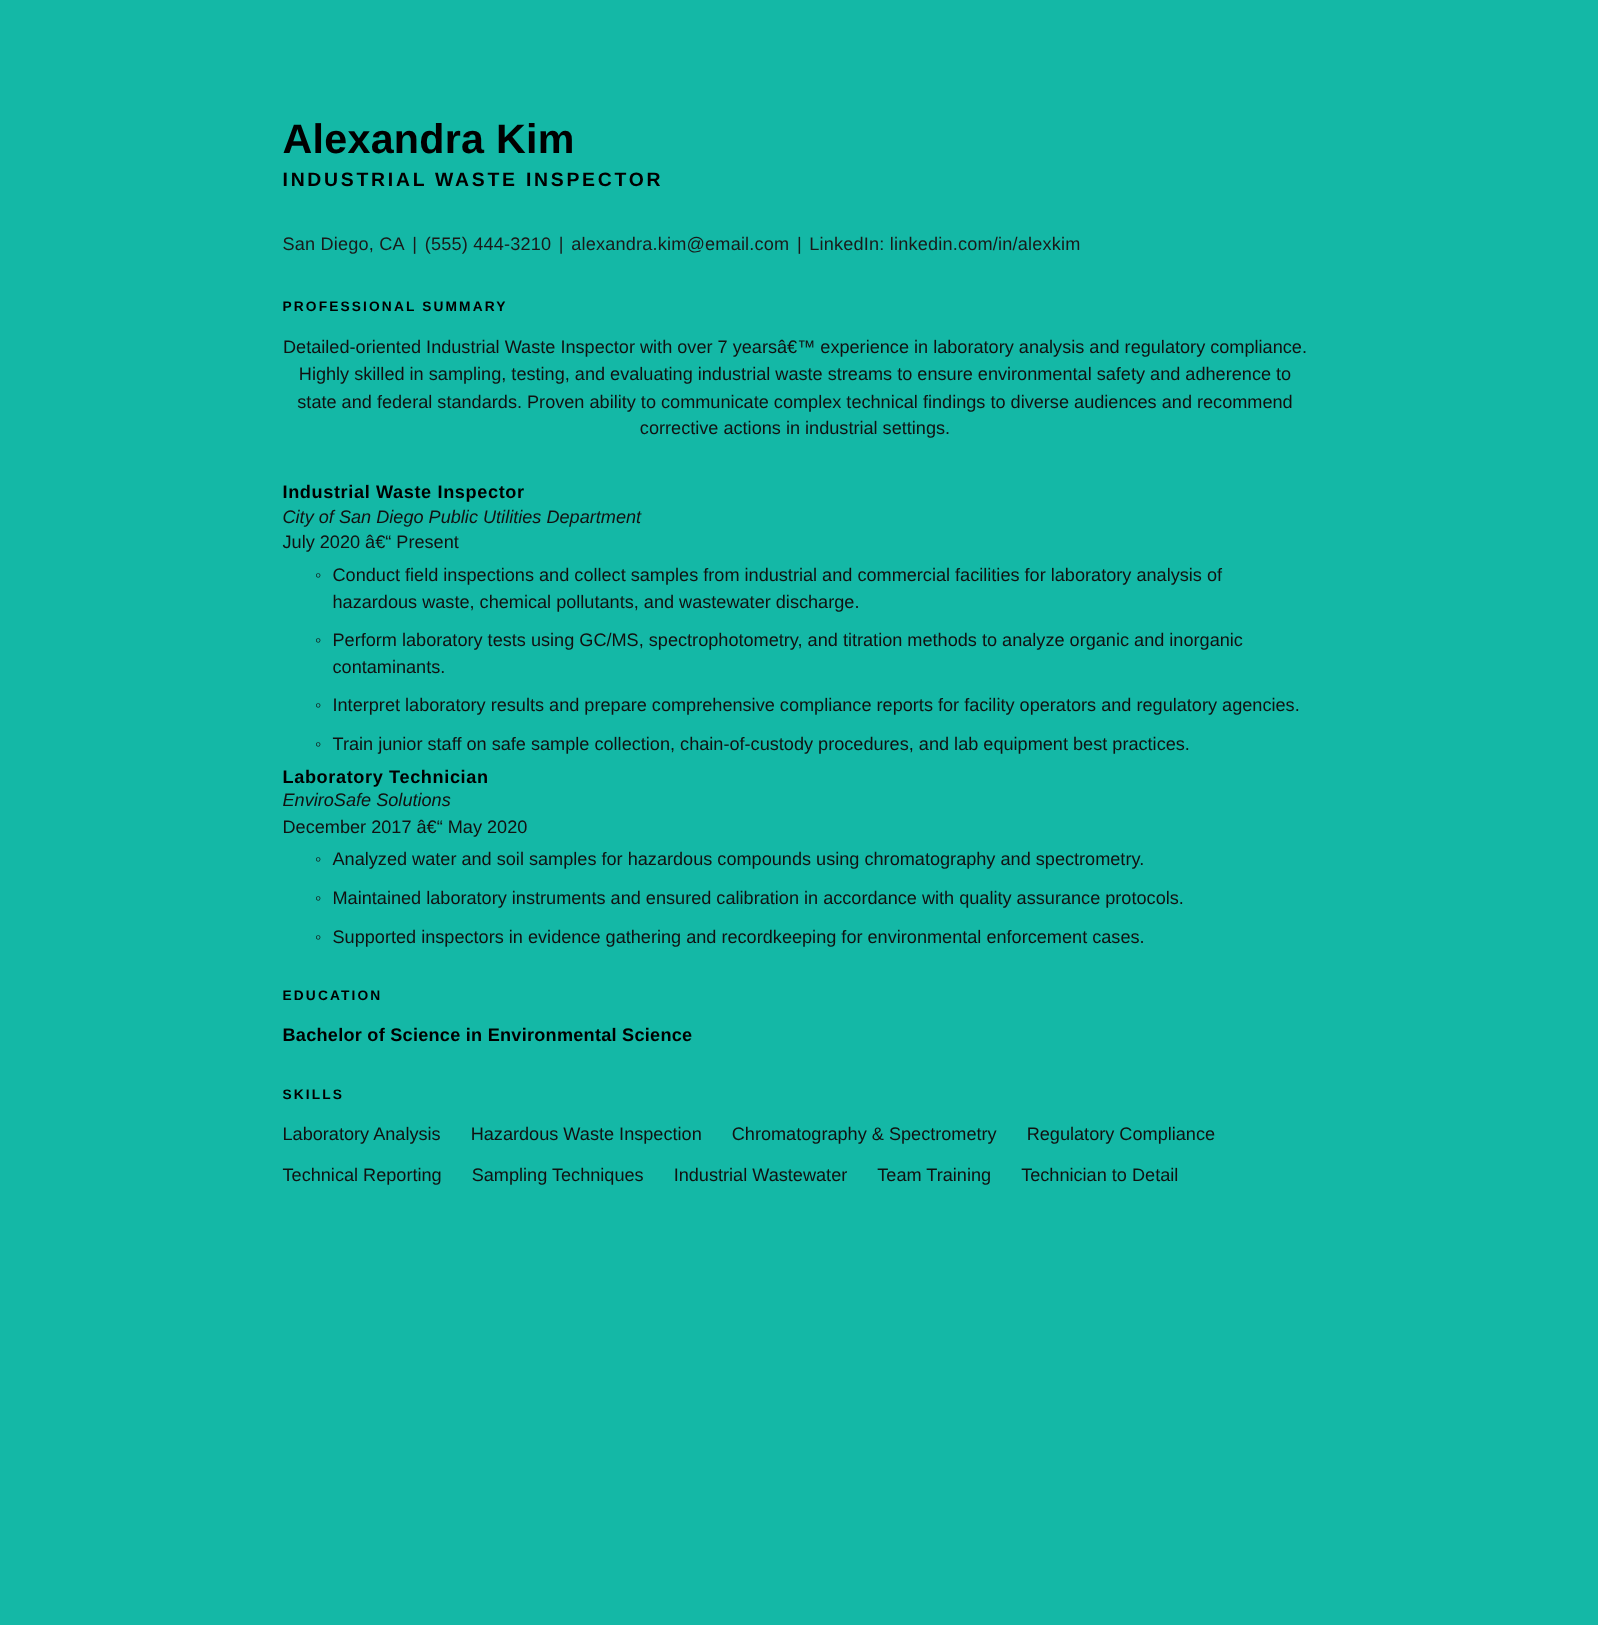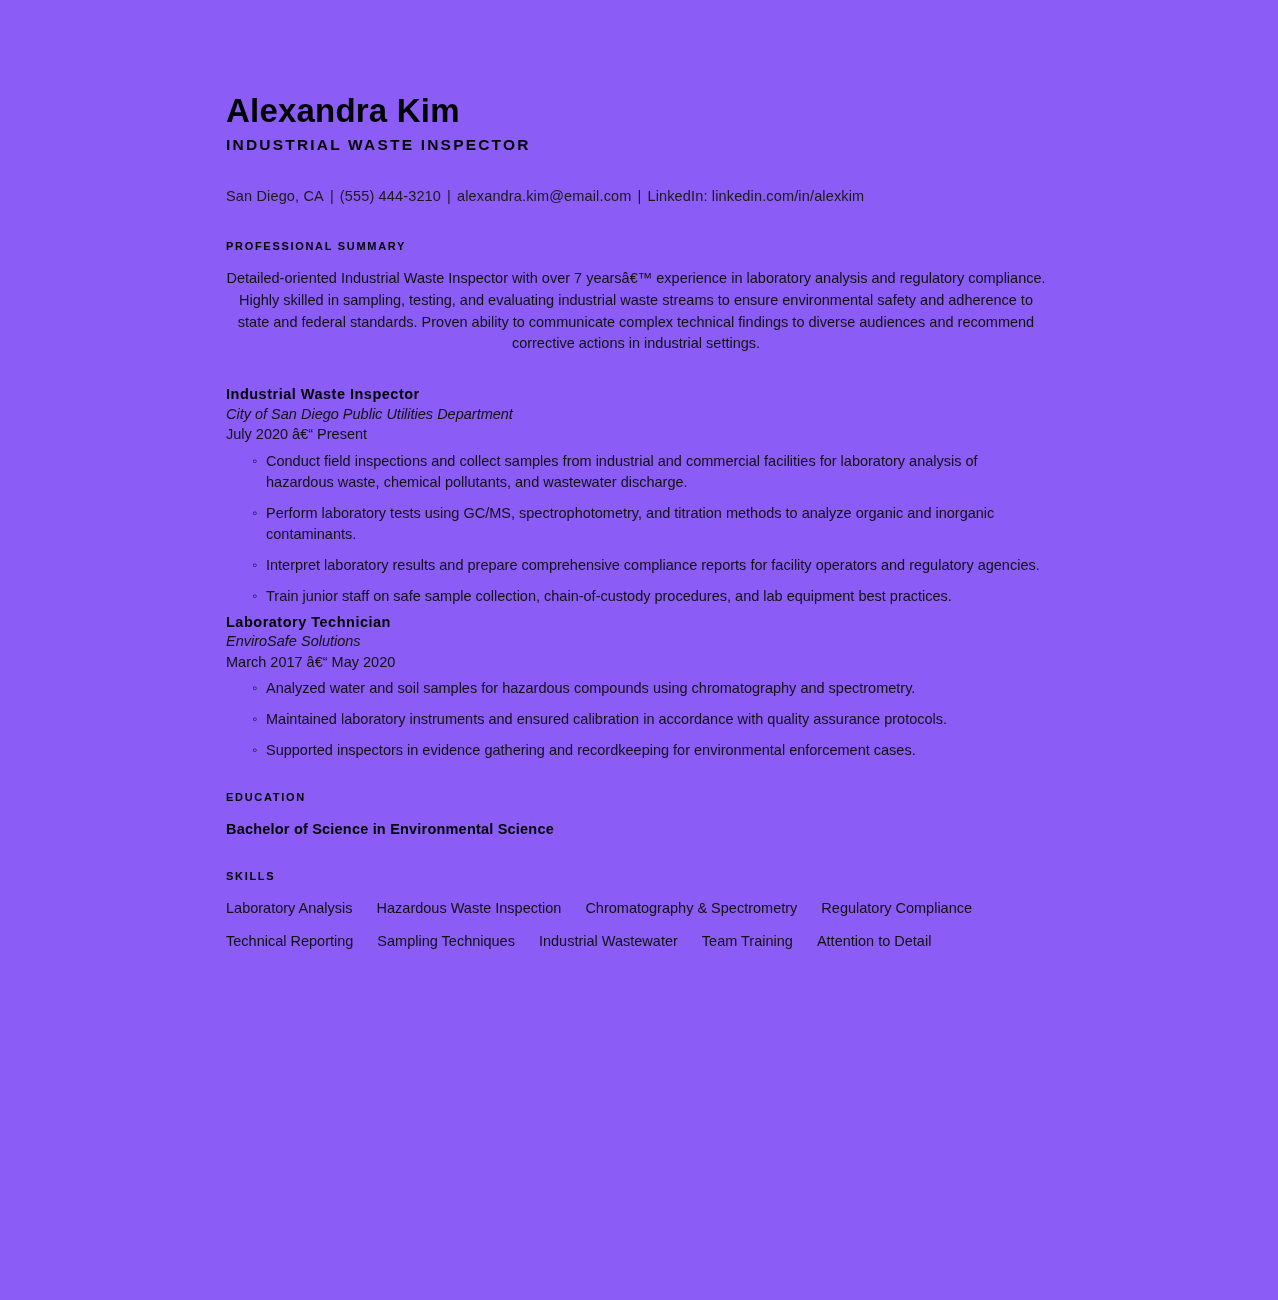--- a/index.html
+++ b/index.html
@@ -11,21 +11,21 @@
     width: 1278px;
     height: 1300px;
     font-family: "Liberation Sans", sans-serif;
     color: #000000;
     -webkit-font-smoothing: antialiased;
   }
   .page {
     position: relative;
     width: 1278px;
     height: 1300px;
-    background: #8b5cf6;
+    background: #14b8a6;
     box-sizing: border-box;
   }
   .resume {
     position: absolute;
     left: 226px;
     top: 92px;
     width: 820px;
   }
 
   
@@ -196,21 +196,21 @@
           <li><span class="marker">◦</span><span>Conduct field inspections and collect samples from industrial and commercial facilities for laboratory analysis of hazardous waste, chemical pollutants, and wastewater discharge.</span></li>
           <li><span class="marker">◦</span><span>Perform laboratory tests using GC/MS, spectrophotometry, and titration methods to analyze organic and inorganic contaminants.</span></li>
           <li><span class="marker">◦</span><span>Interpret laboratory results and prepare comprehensive compliance reports for facility operators and regulatory agencies.</span></li>
           <li><span class="marker">◦</span><span>Train junior staff on safe sample collection, chain-of-custody procedures, and lab equipment best practices.</span></li>
         </ul>
       </div>
 
       <div class="job">
         <div class="job-title">Laboratory Technician</div>
         <div class="job-company">EnviroSafe Solutions</div>
-        <div class="job-dates">March 2017 â€“ May 2020</div>
+        <div class="job-dates">December 2017 â€“ May 2020</div>
         <ul class="bullets">
           <li><span class="marker">◦</span><span>Analyzed water and soil samples for hazardous compounds using chromatography and spectrometry.</span></li>
           <li><span class="marker">◦</span><span>Maintained laboratory instruments and ensured calibration in accordance with quality assurance protocols.</span></li>
           <li><span class="marker">◦</span><span>Supported inspectors in evidence gathering and recordkeeping for environmental enforcement cases.</span></li>
         </ul>
       </div>
     </div>
 
     <div class="section">
       <div class="section-heading">EDUCATION</div>
@@ -223,18 +223,18 @@
       <div class="section-heading">SKILLS</div>
       <div class="skills-list">
         <span class="skill-item">Laboratory Analysis</span>
         <span class="skill-item">Hazardous Waste Inspection</span>
         <span class="skill-item">Chromatography &amp; Spectrometry</span>
         <span class="skill-item">Regulatory Compliance</span>
         <span class="skill-item">Technical Reporting</span>
         <span class="skill-item">Sampling Techniques</span>
         <span class="skill-item">Industrial Wastewater</span>
         <span class="skill-item">Team Training</span>
-        <span class="skill-item">Attention to Detail</span>
+        <span class="skill-item">Technician to Detail</span>
       </div>
     </div>
 
   </div>
 </div>
 
 </body></html>

